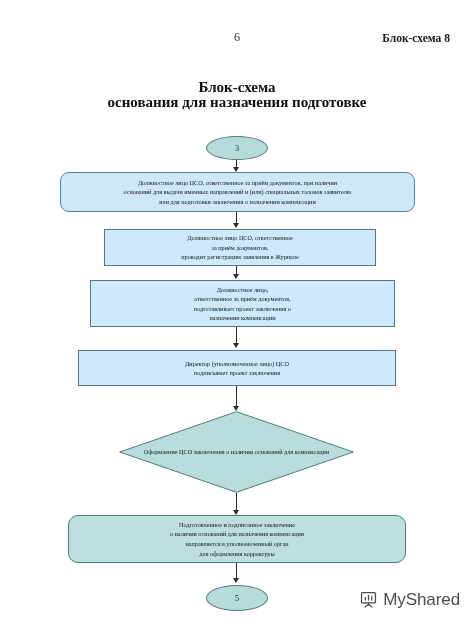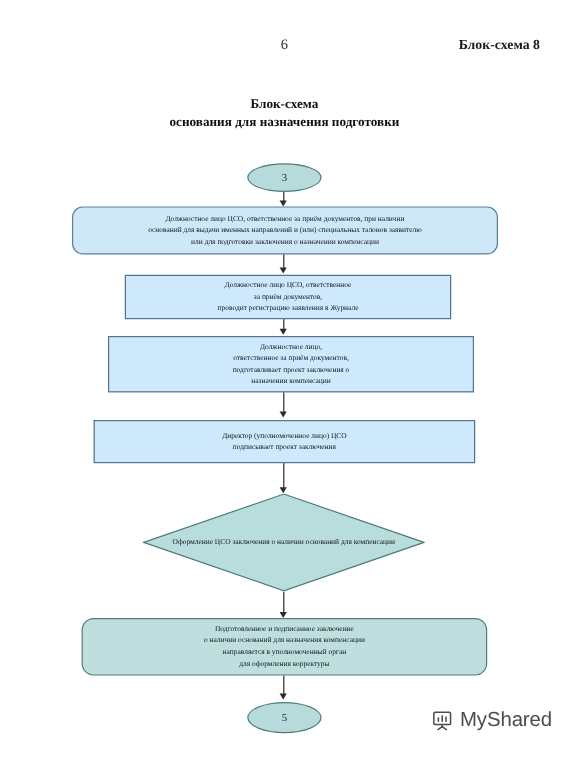--- a/index.html
+++ b/index.html
@@ -43,21 +43,21 @@
     color: #1a1a1a;
     white-space: nowrap;
   }
 
   .doc-title {
     position: absolute;
     left: 22px;
     top: 80px;
     width: 430px;
     text-align: center;
-    font-size: 11px;
+    font-size: 15px;
     font-weight: 700;
     line-height: 14.5px;
     color: #0f0f0f;
   }
   .doc-title .t-line { display: block; }
 
   
   .shape {
     position: absolute;
     box-sizing: border-box;
@@ -135,41 +135,41 @@
     border-right: 3.5px solid transparent;
     border-top: 5px solid #2b2b2b;
   }
 
   
   .watermark {
     position: absolute;
     right: 14px;
     bottom: 22px;
     display: flex;
-    align-items: center;
+    align-items: flex-start;
     gap: 5px;
     font-family: "Liberation Sans", "DejaVu Sans", sans-serif;
     font-size: 17px;
     color: #4c4c4c;
     letter-spacing: -0.1px;
   }
   .watermark .wm-icon { display: block; line-height: 0; }
   .watermark .wm-text { font-weight: 400; }
 </style>
 </head>
 <body>
 
 <div id="page">
 
   <div class="page-number">6</div>
   <div class="sheet-label">Блок-схема 8</div>
 
   <div class="doc-title">
     <span class="t-line">Блок-схема</span>
-    <span class="t-line">основания для назначения  подготовки</span>
+    <span class="t-line">основания для назначения  подготовке</span>
   </div>
 
   <div class="shape terminator" style="left:206px; top:136px; width:62px; height:24px;">
     <span class="txt">3</span>
   </div>
 
   <div class="conn" style="left:236px; top:160px; height:9px;"></div>
   <div class="arrow-head" style="left:233px; top:167px;"></div>
 
   <div class="shape rrect" style="left:60px; top:172px; width:355px; height:40px;">

